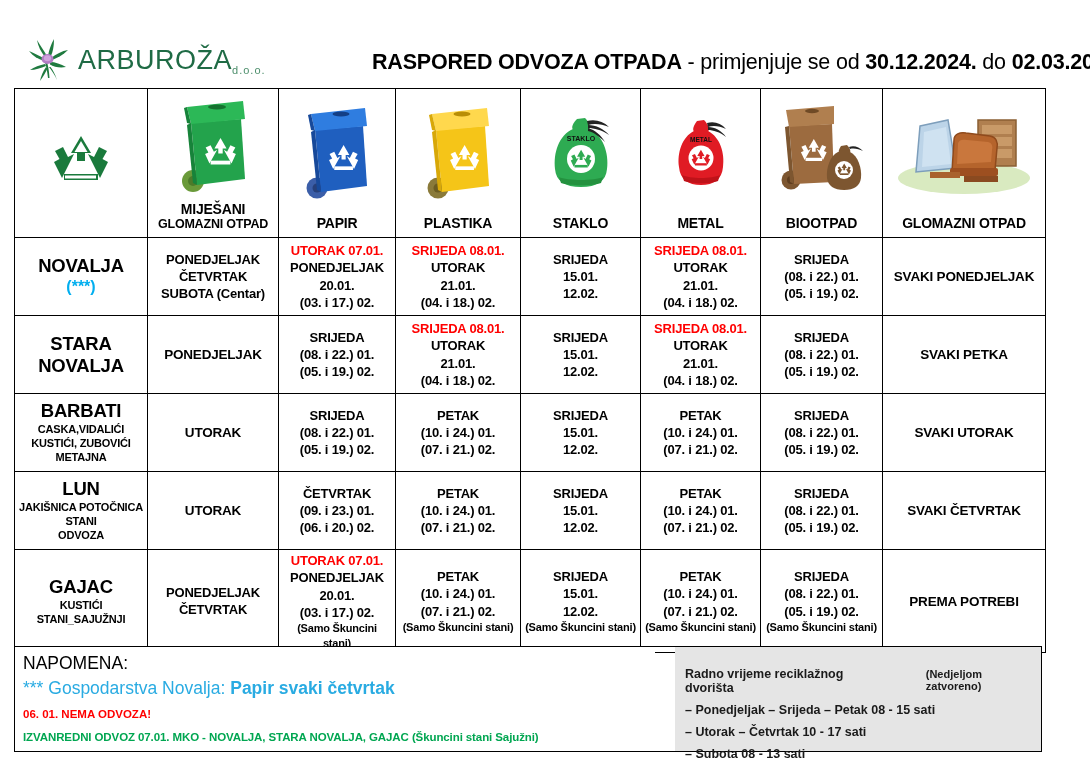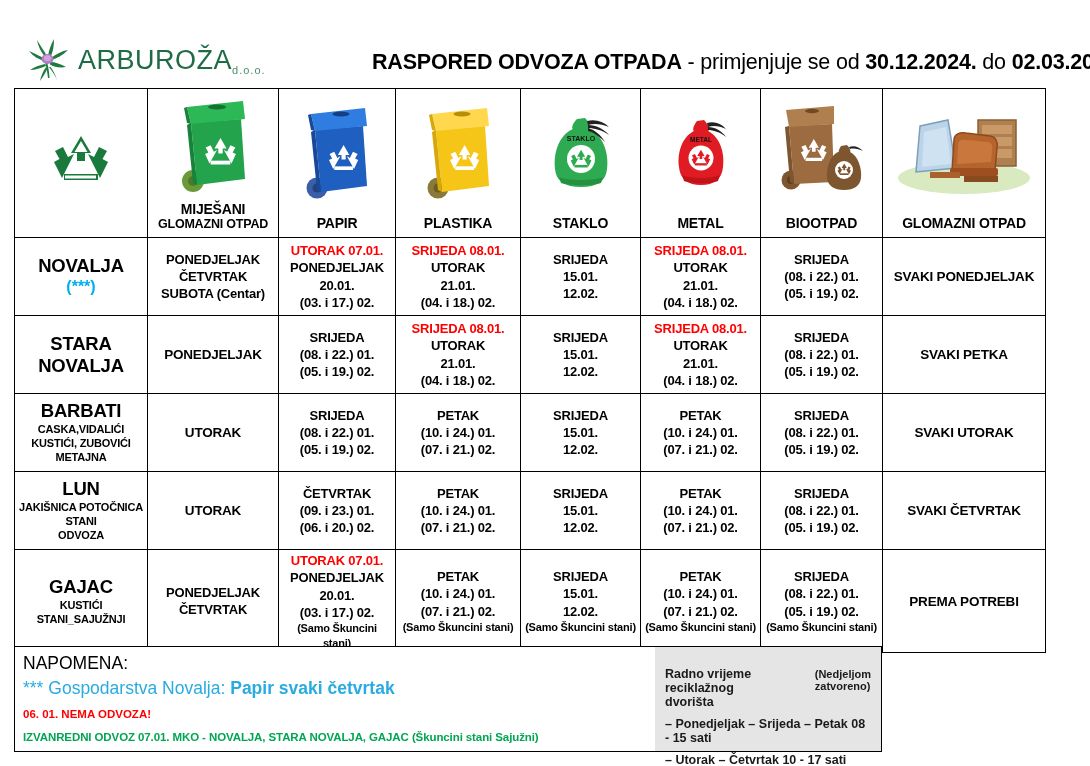--- a/index.html
+++ b/index.html
@@ -52,22 +52,22 @@
   tr.row td { height:78px; }
   .loc-main { font-size:18.5px; font-weight:700; line-height:1.15; letter-spacing:-.2px; }
   .loc-star { font-size:16px; font-weight:700; color:#00aeef; line-height:1.3; }
   .loc-sub { font-size:11px; font-weight:700; line-height:1.3; letter-spacing:-.2px; }
   .cellLines { font-size:13px; font-weight:700; line-height:1.33; letter-spacing:-.2px; }
   .cellLines .red { color:#ff0000; }
   .cellLines .note { font-size:11px; font-weight:700; }
   .cellBig { font-size:13.5px; font-weight:700; letter-spacing:-.2px; }
 
   
-  .footer { position:absolute; left:14px; top:646px; width:868px; height:106px;
-            display:flex; border:1.6px solid #000; }
+  .footer { position:absolute; left:14px; top:646px; width:1028px; height:106px;
+            display:flex; border:1.6px solid #000;gap:20px; }
   .napomena { width:640px; background:#fff; padding:6px 8px 4px 8px; position:relative; }
   .np-title { font-size:17.5px; font-weight:400; line-height:1.2; }
   .np-cyan { font-size:17.5px; color:#29abe2; margin-top:4px; line-height:1.2; }
   .np-cyan b { font-weight:700; }
   .np-red { font-size:11.5px; font-weight:700; color:#ff0000; margin-top:9px; }
   .np-green { font-size:11.5px; font-weight:700; color:#00a651; margin-top:11px; letter-spacing:-.1px; }
 
   .hours { flex:1; background:#e5e5e5; padding:20px 10px 4px 10px; }
   .hr-row { display:flex; align-items:baseline; }
   .hr-title { font-size:12.5px; font-weight:700; color:#1a1a1a; }

